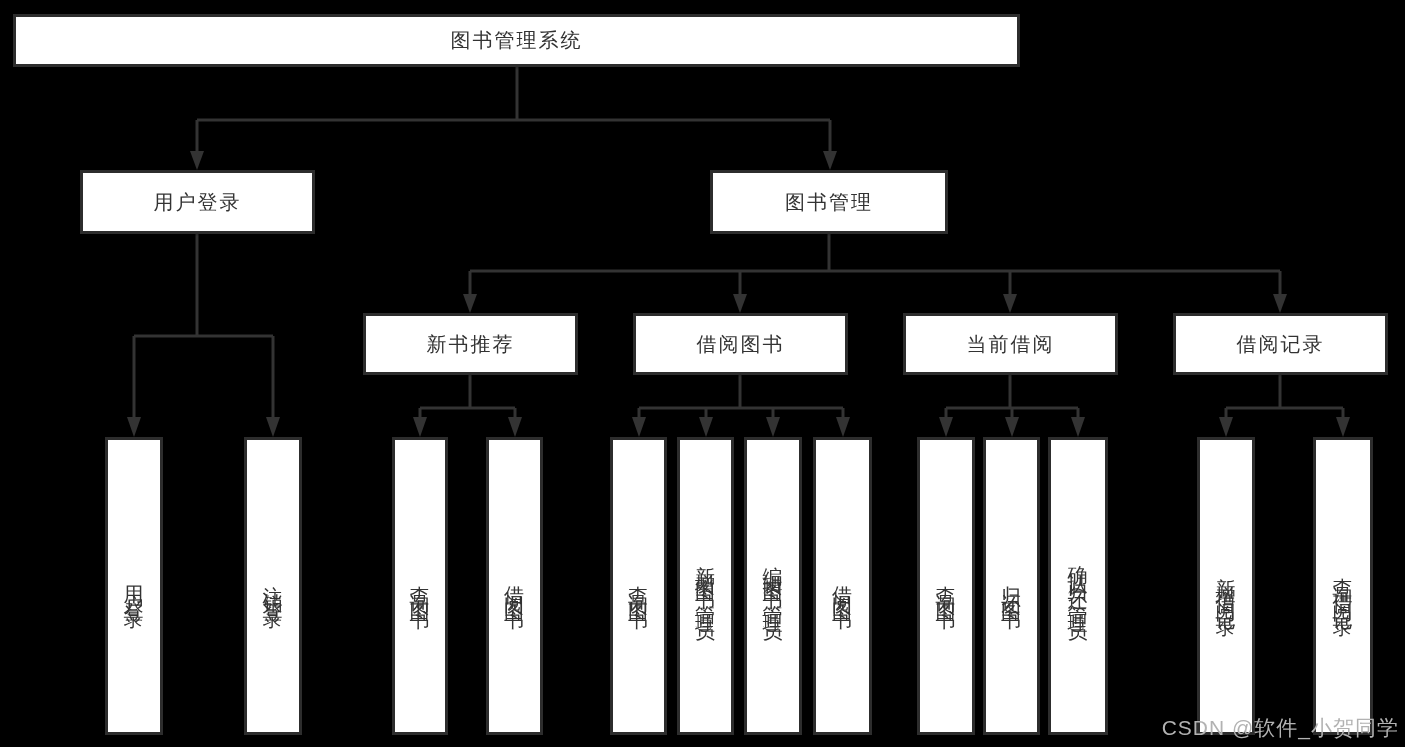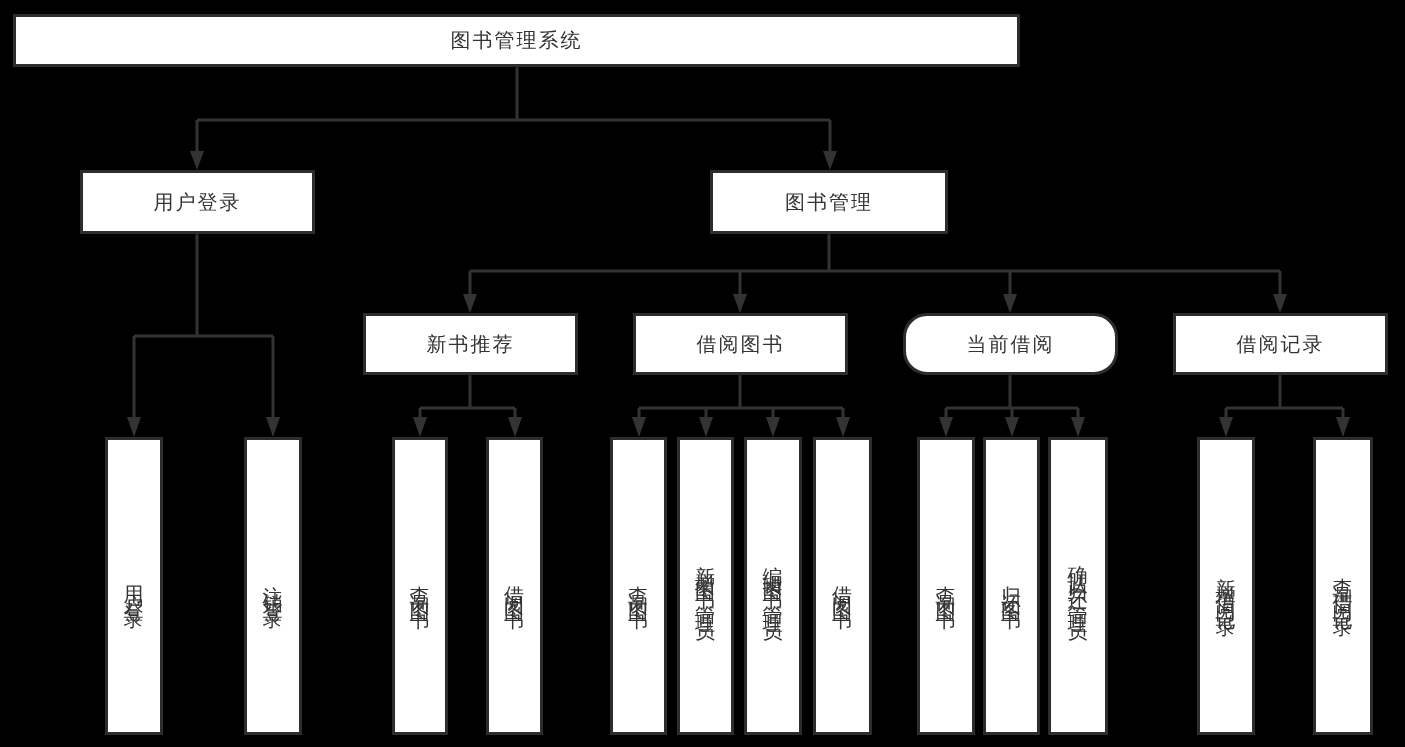--- a/index.html
+++ b/index.html
@@ -114,21 +114,21 @@
   <div class="node" style="left:363px; top:313px; width:215px; height:62px;">
     <span class="lbl">新书推荐</span>
   </div>
 
   <div class="node" style="left:710px; top:170px; width:238px; height:64px;">
     <span class="lbl">图书管理</span>
   </div>
   <div class="node" style="left:633px; top:313px; width:215px; height:62px;">
     <span class="lbl">借阅图书</span>
   </div>
-  <div class="node" style="left:903px; top:313px; width:215px; height:62px;border-radius:24px;">
+  <div class="node" style="left:903px; top:313px; width:215px; height:62px;">
     <span class="lbl">当前借阅</span>
   </div>
   <div class="node" style="left:1173px; top:313px; width:215px; height:62px;">
     <span class="lbl">借阅记录</span>
   </div>
 
   <div class="node leaf" style="left:105px; top:437px; width:58px; height:298px;">
     <span class="lbl">用户登录</span>
   </div>
   <div class="node leaf" style="left:244px; top:437px; width:58px; height:298px;">
@@ -161,14 +161,15 @@
   <div class="node leaf" style="left:1048px; top:437px; width:60px; height:298px;">
     <span class="lbl">确认归还（管理员）</span>
   </div>
   <div class="node leaf" style="left:1197px; top:437px; width:58px; height:298px;">
     <span class="lbl">新增借阅记录</span>
   </div>
   <div class="node leaf" style="left:1313px; top:437px; width:60px; height:298px;">
     <span class="lbl">查询借阅记录</span>
   </div>
 
+  <div class="watermark">CSDN @软件_小贺同学</div>
 
 </div>
 
 </body></html>

